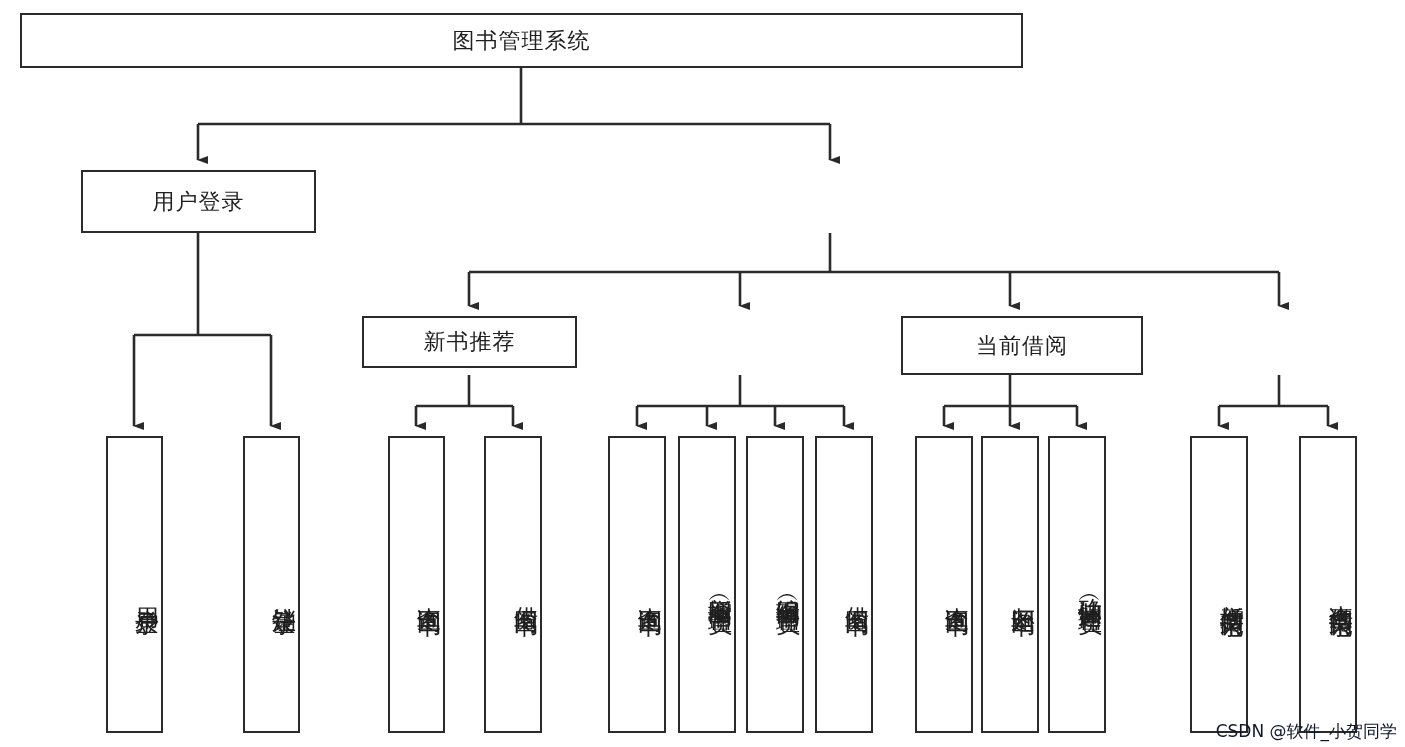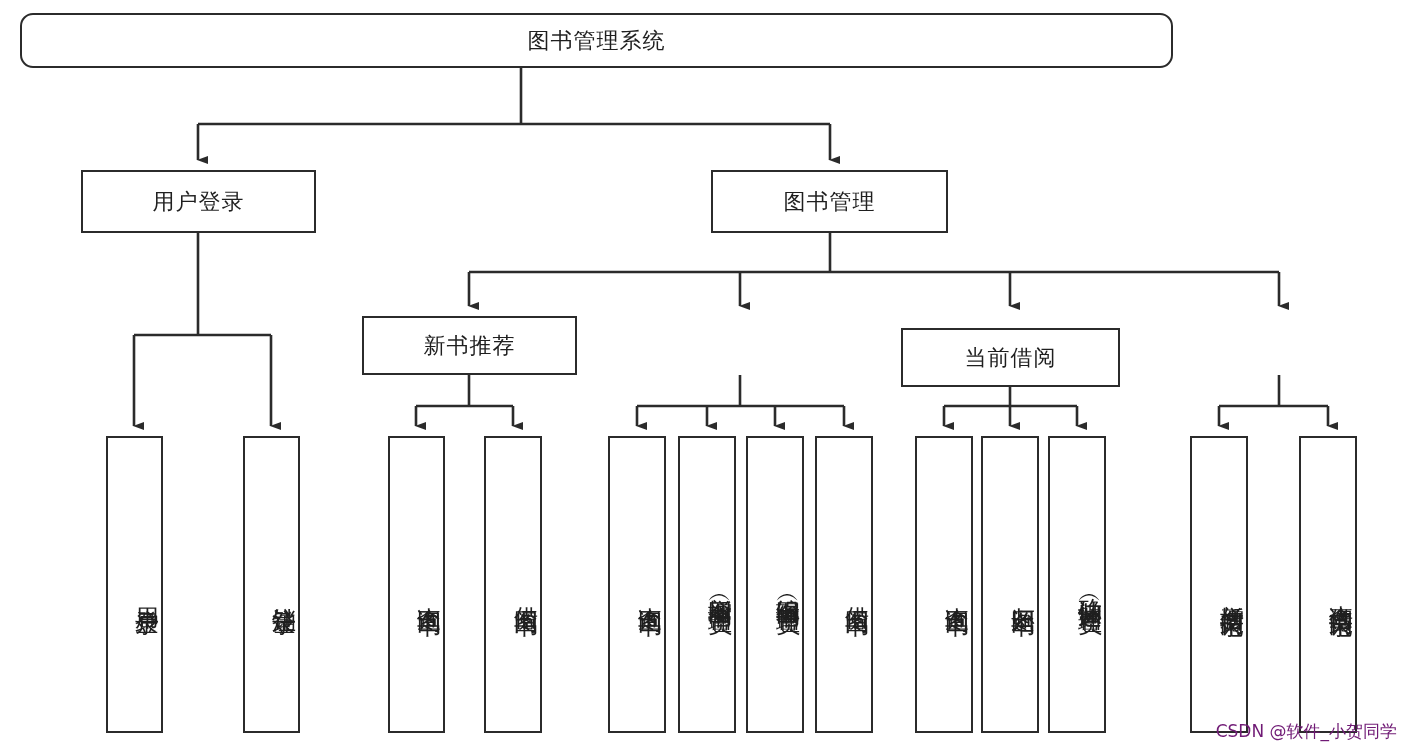--- a/index.html
+++ b/index.html
@@ -51,21 +51,21 @@
     white-space: nowrap;
   }
   .node-v.tall-pad {
     padding-top: 6px;
   }
   #watermark {
     position: absolute;
     right: 8px;
     bottom: 4px;
     font-size: 17px;
-    color: #701a75;
+    color: #0f172a;
     white-space: nowrap;
     pointer-events: none;
   }
 </style>
 </head>
 <body>
 
 <div id="diagram-root">
 
   <svg id="flow-svg" viewBox="0 0 1405 747">
@@ -112,27 +112,26 @@
       <path d="M1010,406 L1010,426" marker-end="url(#arrowhead)"></path>
       <path d="M1077,406 L1077,426" marker-end="url(#arrowhead)"></path>
 
       <path d="M1279,375 L1279,406"></path>
       <path d="M1219,406 L1328,406"></path>
       <path d="M1219,406 L1219,426" marker-end="url(#arrowhead)"></path>
       <path d="M1328,406 L1328,426" marker-end="url(#arrowhead)"></path>
     </g>
   </svg>
 
-  <div class="node-box node-h" style="left:20px; top:13px; width:1153px; height:55px;border-radius:13px;">图书管理系统</div>
+  <div class="node-box node-h" style="left:20px; top:13px; width:1003px; height:55px;">图书管理系统</div>
 
   <div class="node-box node-h" style="left:81px; top:170px; width:235px; height:63px;">用户登录</div>
-  <div class="node-box node-h" style="left:711px; top:170px; width:237px; height:63px;">图书管理</div>
 
-  <div class="node-box node-h" style="left:362px; top:316px; width:215px; height:59px;">新书推荐</div>
-  <div class="node-box node-h" style="left:901px; top:328px; width:219px; height:59px;">当前借阅</div>
+  <div class="node-box node-h" style="left:362px; top:316px; width:215px; height:52px;">新书推荐</div>
+  <div class="node-box node-h" style="left:901px; top:316px; width:242px; height:59px;">当前借阅</div>
 
   <div class="node-box node-v" style="left:106px; top:436px; width:57px; height:297px;">用户登录</div>
   <div class="node-box node-v" style="left:243px; top:436px; width:57px; height:297px;">注销登录</div>
 
   <div class="node-box node-v" style="left:388px; top:436px; width:57px; height:297px;">查询图书</div>
   <div class="node-box node-v" style="left:484px; top:436px; width:58px; height:297px;">借阅图书</div>
 
   <div class="node-box node-v" style="left:608px; top:436px; width:58px; height:297px;">查询图书</div>
   <div class="node-box node-v tall-pad" style="left:678px; top:436px; width:58px; height:297px;">新增图书（管理员）</div>
   <div class="node-box node-v tall-pad" style="left:746px; top:436px; width:58px; height:297px;">编辑图书（管理员）</div>

